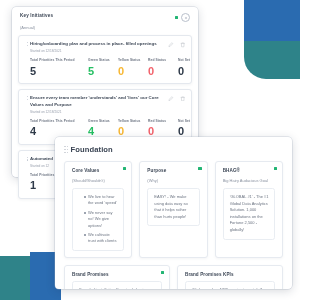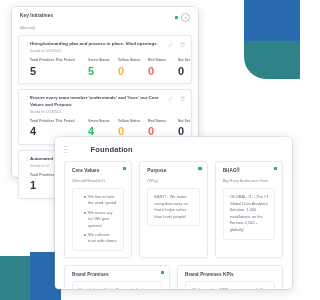--- a/index.html
+++ b/index.html
@@ -56,21 +56,21 @@
   .m-label{font-size:3.3px;font-weight:700;color:#6c7482;line-height:1.45;letter-spacing:.1px;}
   .m-value{font-size:11px;font-weight:700;line-height:1.1;margin-top:2px;}
   .v-total{color:#2f3a49;}
   .v-green{color:#24bf62;}
   .v-yellow{color:#f7b733;}
   .v-red{color:#f2626b;}
   .v-notset{color:#2f3a49;}
 
   
   #foundation{left:55px;top:137px;width:237px;height:152px;overflow:hidden;}
-  .f-head{display:flex;align-items:center;gap:22px;padding:8px 10px 0 9px;}
+  .f-head{display:flex;align-items:center;gap:2px;padding:8px 10px 0 9px;}
   .f-grip{display:grid;grid-template-columns:1.6px 1.6px;gap:1.3px;opacity:.45;}
   .f-grip i{width:1.6px;height:1.6px;background:#9aa1ae;display:block;}
   .f-title{font-size:7.6px;font-weight:700;color:#3a4453;letter-spacing:.1px;}
 
   .f-row{display:flex;gap:7px;padding:0 9px;margin-top:7px;}
   .f-card{background:#fff;border:.5px solid #e6eaf0;border-radius:3px;position:relative;
           padding:6px 7px 7px 7px;box-shadow:0 1px 3px rgba(40,50,70,.05);}
   .f-card.top{flex:1;min-width:0;height:82px;}
   .f-card.bot{flex:1;min-width:0;height:40px;}
   .f-dot{position:absolute;right:5px;top:5px;width:3.4px;height:3.4px;

